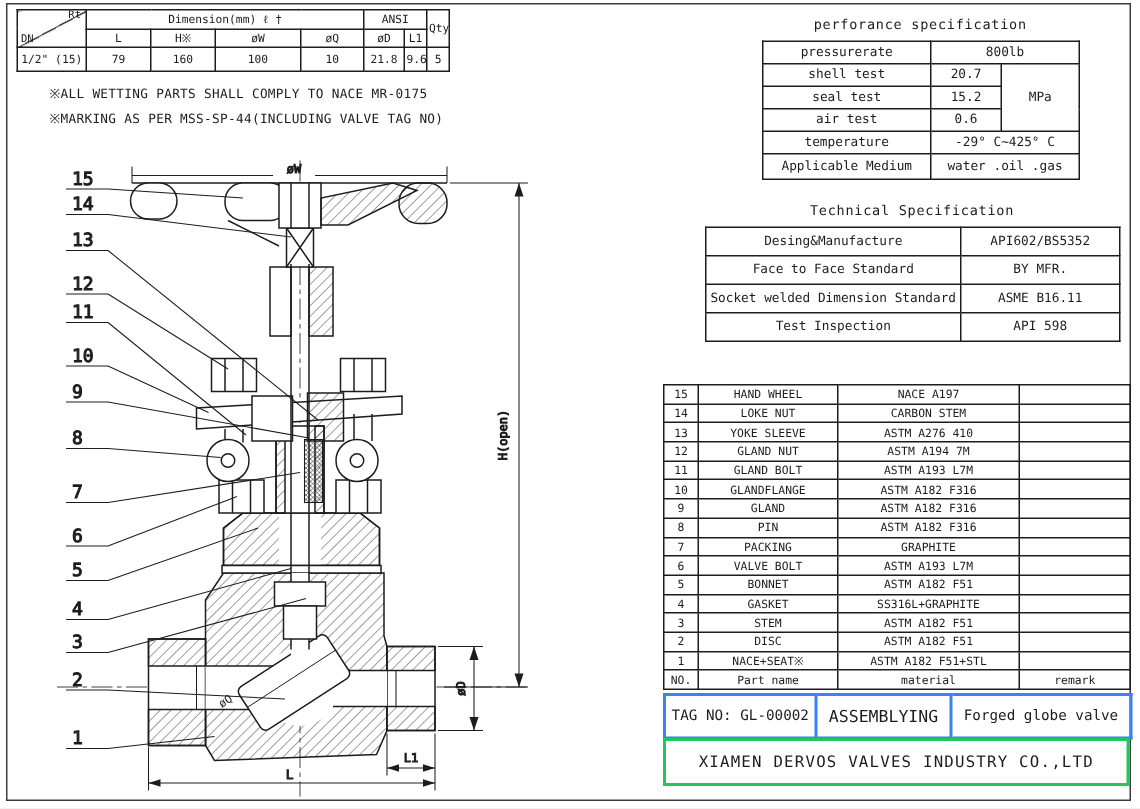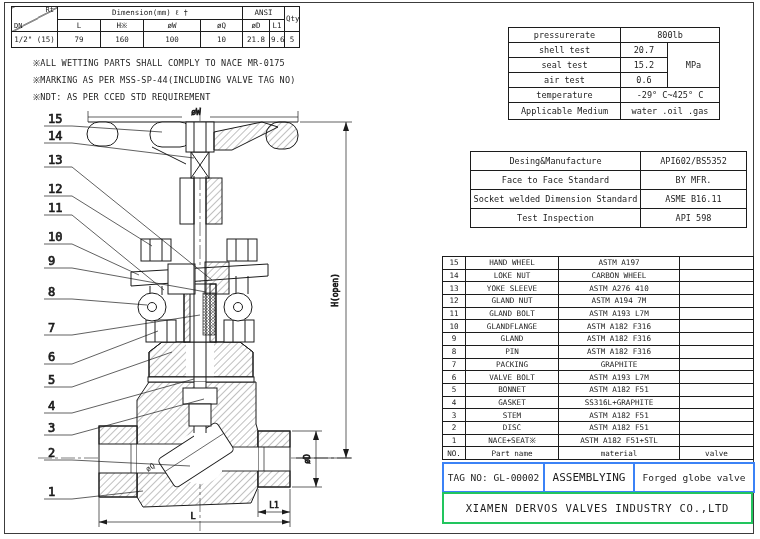--- a/index.html
+++ b/index.html
@@ -323,23 +323,23 @@
       <td>21.8</td>
       <td>9.6</td>
       <td>5</td>
     </tr>
   </tbody>
     </table>
 
   <div class="abs" style="left:33px;top:55px;">
     <div class="note">※ALL WETTING PARTS SHALL COMPLY TO NACE MR-0175</div>
     <div class="note">※MARKING AS PER MSS-SP-44(INCLUDING VALVE TAG NO)</div>
-    <div class="note">※NDT: AS PER CCED STD REQUIREMENT</div>
   </div>
 
+  <div class="abs tbl-title" style="left:508px;top:12px;width:211px;">perforance specification</div>
   <table id="perftab" class="abs" style="left:508px;top:27px;">
     <colgroup>
         <col style="width:112px">
         <col style="width:47px">
         <col style="width:52px">
       </colgroup>
     <tbody>
         <tr>
           <td>pressurerate</td>
         <td colspan="2">800lb</td>
@@ -361,20 +361,21 @@
           <td>temperature</td>
         <td colspan="2">-29° C~425° C</td>
         </tr>
     <tr style="height:17px;">
           <td>Applicable Medium</td>
         <td colspan="2">water .oil .gas</td>
         </tr>
   </tbody>
     </table>
 
+  <div class="abs tbl-title" style="left:470px;top:136px;width:276px;">Technical Specification</div>
   <table id="techtab" class="abs" style="left:470px;top:151px;">
     <colgroup>
         <col style="width:170px">
         <col style="width:106px">
       </colgroup>
     <tbody>
         <tr>
           <td>Desing&amp;Manufacture</td>
         <td>API602/BS5352</td>
         </tr>
@@ -397,27 +398,27 @@
     <colgroup>
         <col style="width:23px">
         <col style="width:93px">
         <col style="width:121px">
         <col style="width:74px">
       </colgroup>
     <tbody>
         <tr>
           <td>15</td>
           <td class="pn">HAND WHEEL</td>
-          <td>ASTM A197</td>
+          <td>NACE A197</td>
           <td></td>
         </tr>
     <tr>
           <td>14</td>
           <td class="pn">LOKE NUT</td>
-          <td>CARBON WHEEL</td>
+          <td>CARBON STEM</td>
           <td></td>
         </tr>
     <tr>
           <td>13</td>
           <td class="pn">YOKE SLEEVE</td>
           <td>ASTM A276 410</td>
           <td></td>
         </tr>
     <tr>
           <td>12</td>
@@ -488,21 +489,21 @@
     <tr>
           <td>1</td>
           <td class="pn">NACE+SEAT※</td>
           <td>ASTM A182 F51+STL</td>
           <td></td>
         </tr>
     <tr style="height:13px;">
       <td>NO.</td>
       <td>Part name</td>
       <td>material</td>
-      <td>valve</td>
+      <td>remark</td>
     </tr>
   </tbody>
     </table>
 
   <table id="tagblock" class="abs" style="left:442px;top:462px;">
     <colgroup>
         <col style="width:101px">
         <col style="width:90px">
         <col style="width:120px">
       </colgroup>

